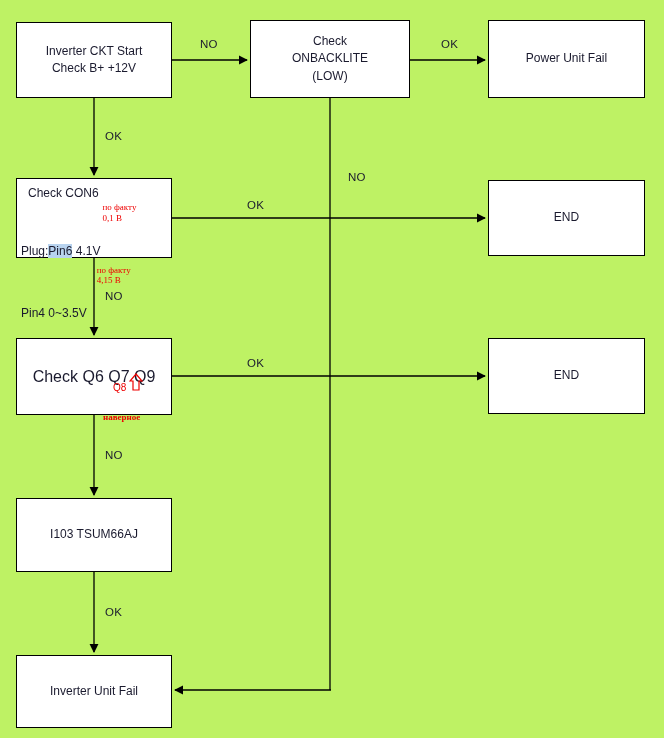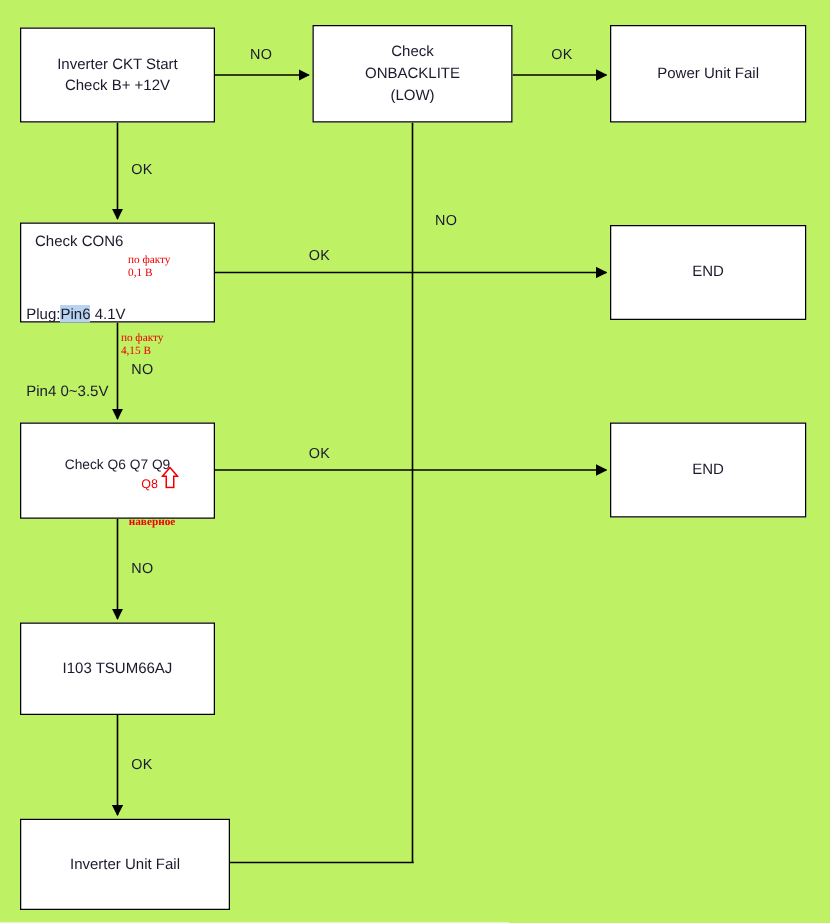--- a/index.html
+++ b/index.html
@@ -90,21 +90,21 @@
     position: relative;
     width: 100%;
     height: 100%;
   }
   .q-main {
     position: absolute;
     left: 0;
     right: 0;
     top: 26px;
     text-align: center;
-    font-size: 11px;
+    font-size: 16px;
     color: #1a1a2e;
   }
   .q-q8 {
     position: absolute;
     left: 96px;
     top: 42px;
     color: #ee0000;
     font-family: Liberation Sans, sans-serif;
     font-size: 10px;
   }
@@ -212,21 +212,21 @@
   </div>
 
   <div class="node" style="left:488px; top:338px; width:157px; height:76px;">
     <div>END</div>
   </div>
 
   <div class="node" style="left:16px; top:498px; width:156px; height:74px;">
     <div>I103 TSUM66AJ</div>
   </div>
 
-  <div class="node" style="left:16px; top:655px; width:168px; height:73px;">
+  <div class="node" style="left:16px; top:655px; width:156px; height:73px;">
     <div>Inverter Unit Fail</div>
   </div>
 
   <div class="edge-label" style="left:200px; top:38px;">NO</div>
 
   <div class="edge-label" style="left:441px; top:38px;">OK</div>
 
   <div class="edge-label" style="left:105px; top:130px;">OK</div>
 
   <div class="edge-label" style="left:247px; top:199px;">OK</div>

